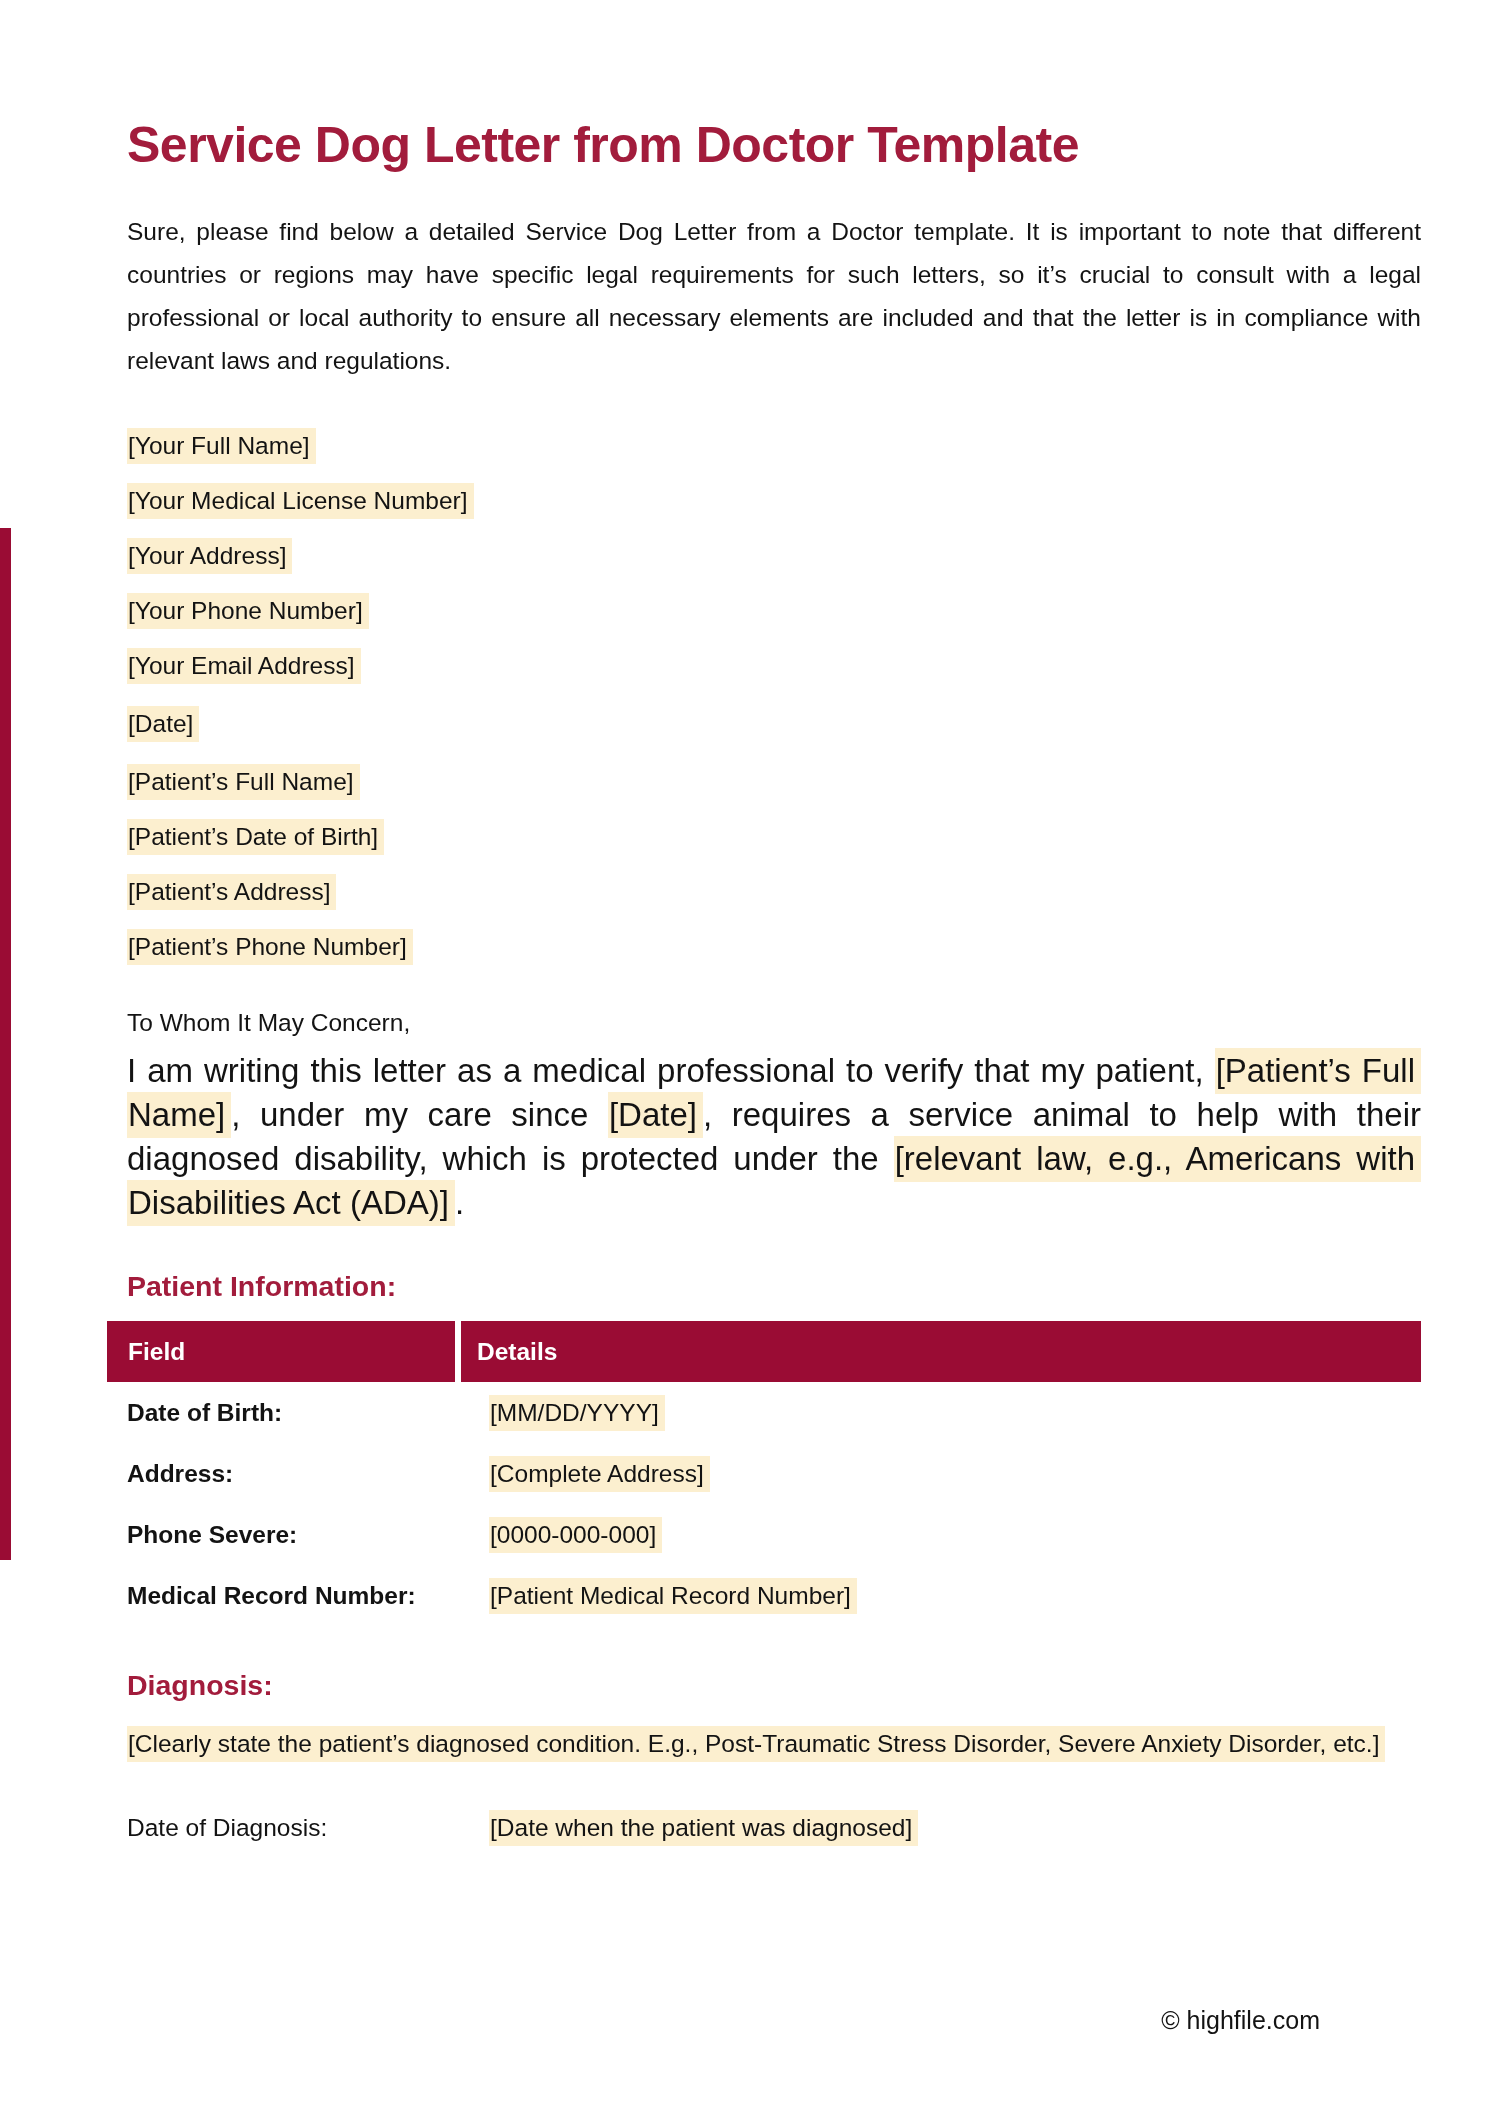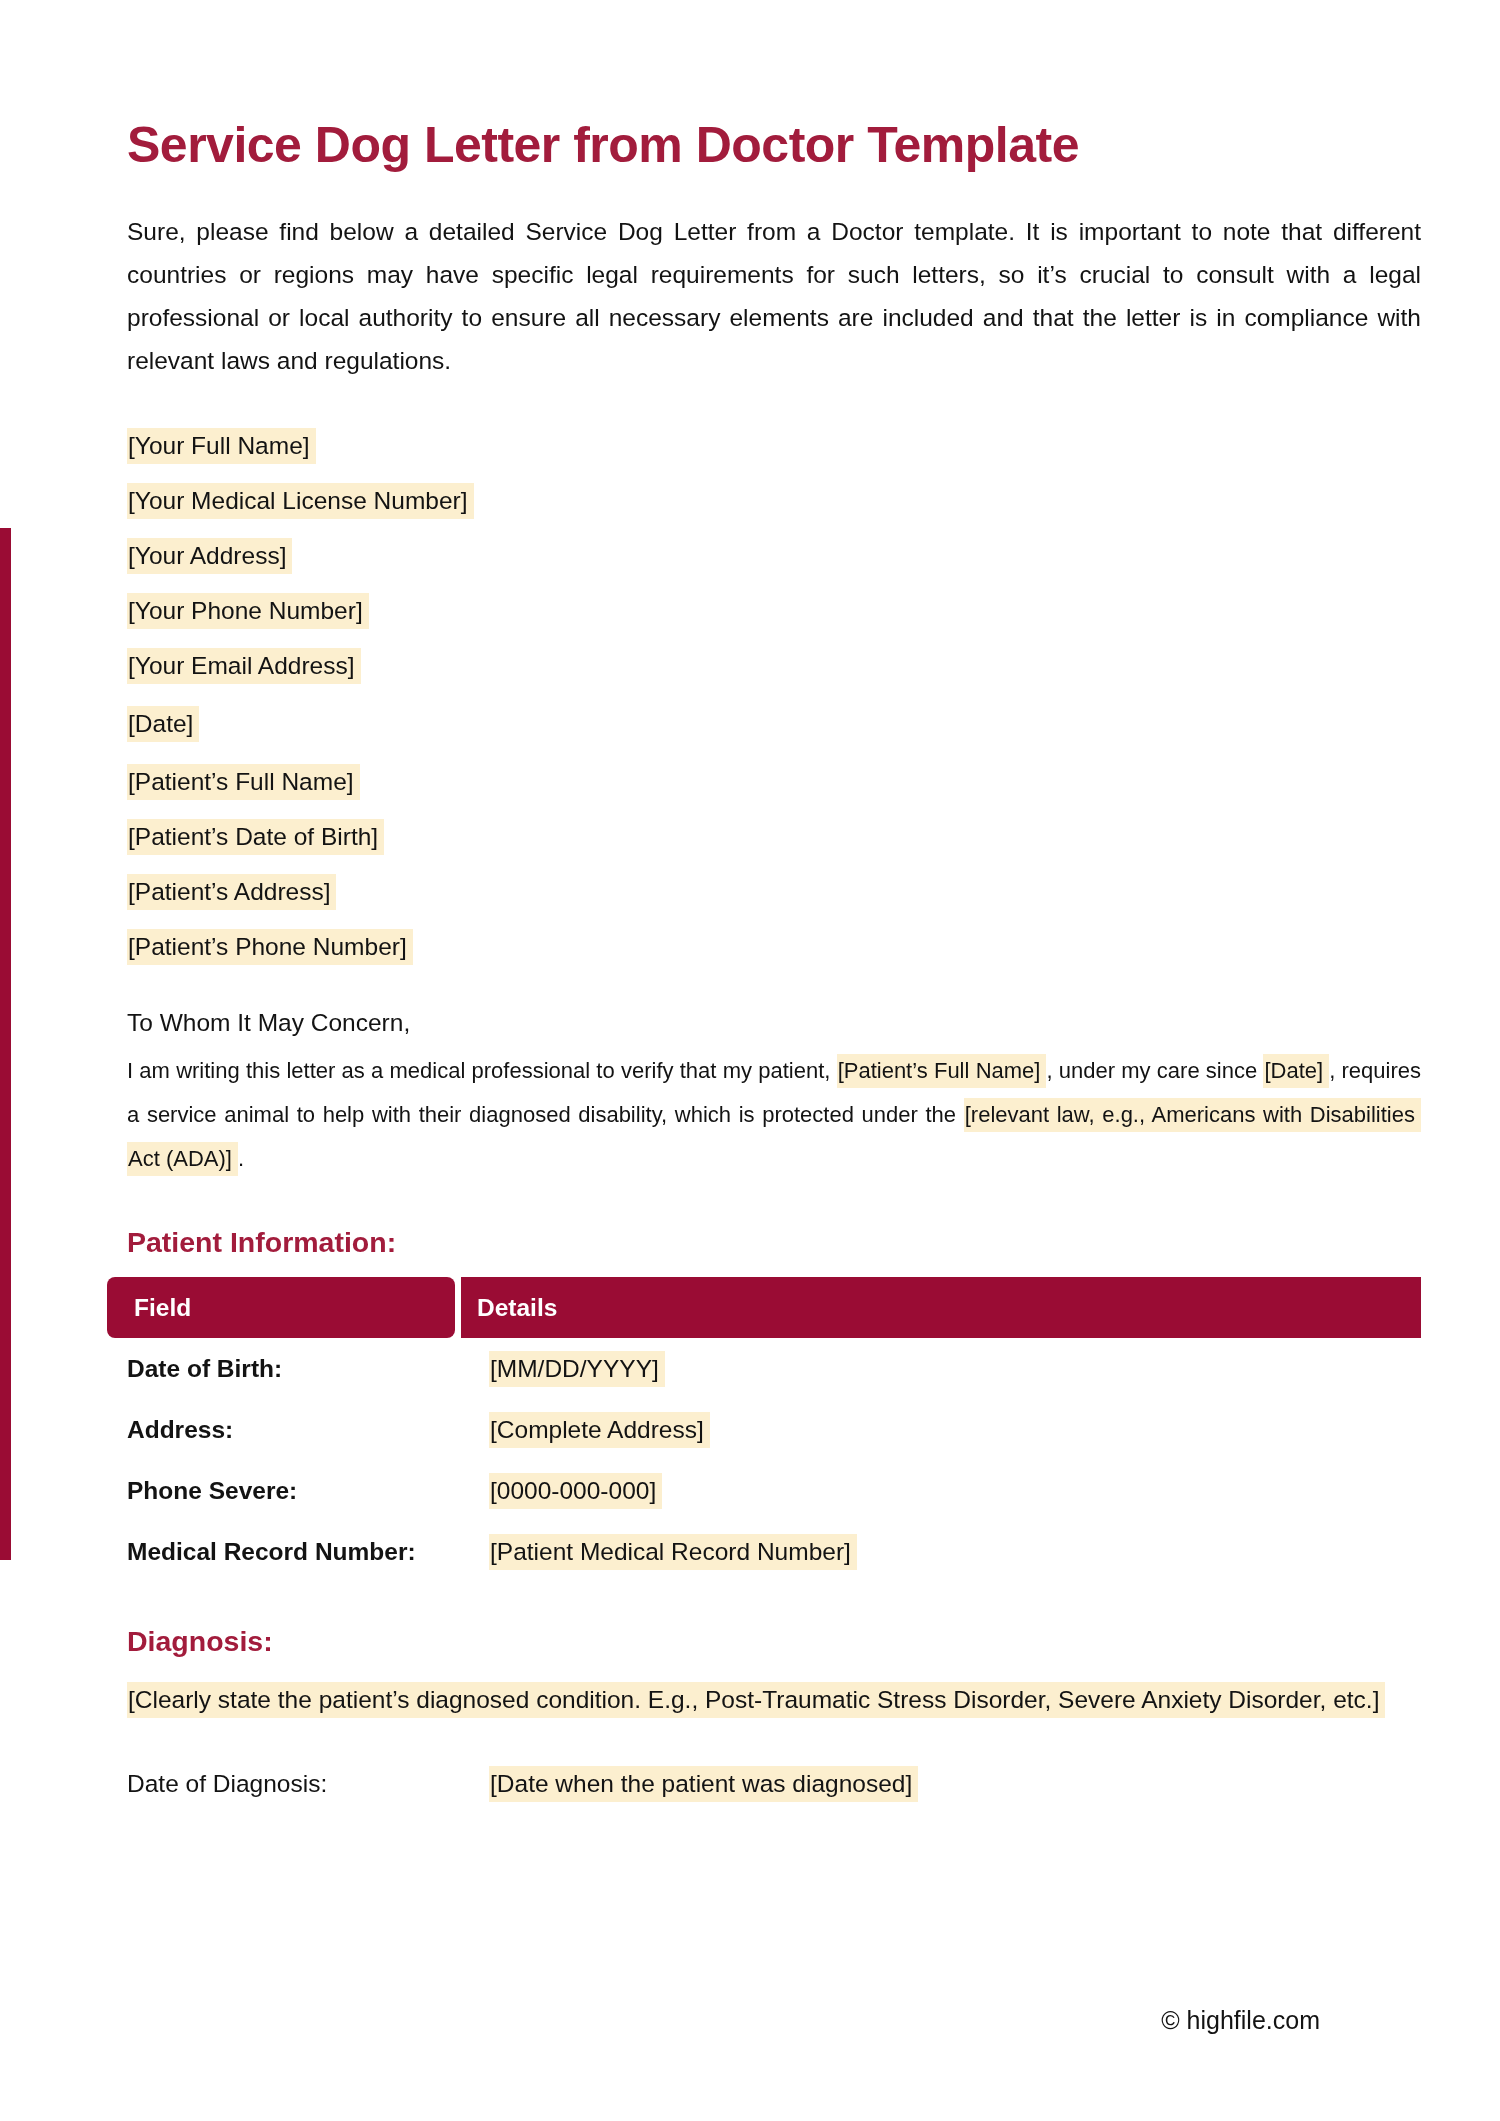--- a/index.html
+++ b/index.html
@@ -55,21 +55,21 @@
   }
   p.ph-first { margin-top: 46px; }
   p.ph-break { margin-top: 22px; }
   p.salutation {
     margin-top: 40px;
     font-size: 24.5px;
     line-height: 36px;
   }
   p.body2 {
     margin-top: 8px;
-    font-size: 22px;
+    font-size: 33px;
     line-height: 44px;
     text-align: justify;
   }
   h2.section {
     font-size: 28.5px;
     line-height: 34px;
     font-weight: bold;
     color: #a21c3c;
   }
   h2.pi { margin-top: 44px; }
@@ -81,21 +81,21 @@
     height: 61px;
   }
   .th {
     background: #9a0c34;
     color: #ffffff;
     font-weight: bold;
     font-size: 24.5px;
     display: flex;
     align-items: center;
   }
-  .th-field { padding-left: 27px; border-radius: 8px; }
+  .th-field { padding-left: 21px; }
   .th-details { padding-left: 16px; }
   .th-gap { background: #ffffff; }
   .trow {
     display: grid;
     grid-template-columns: 382px 1fr;
     height: 61px;
     align-items: center;
     font-size: 24.5px;
   }
   .trow .label { font-weight: bold; padding-left: 20px; }

